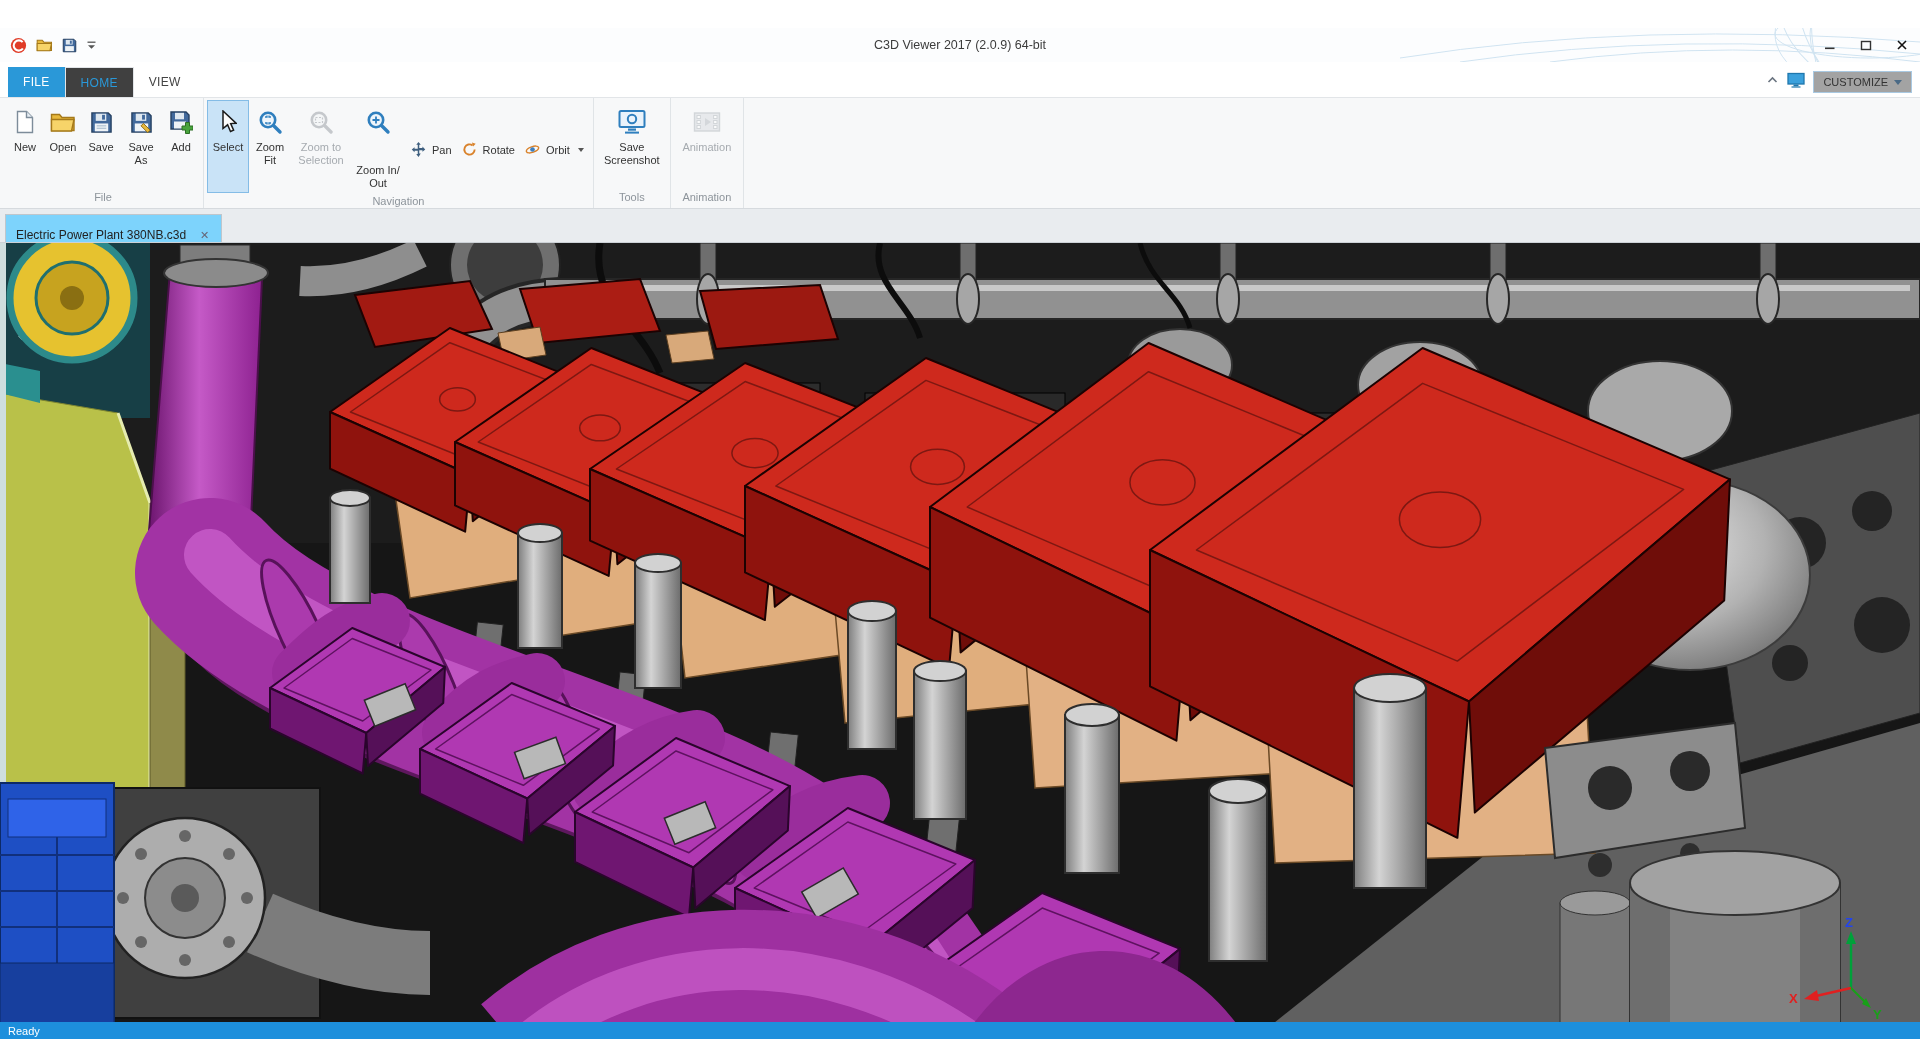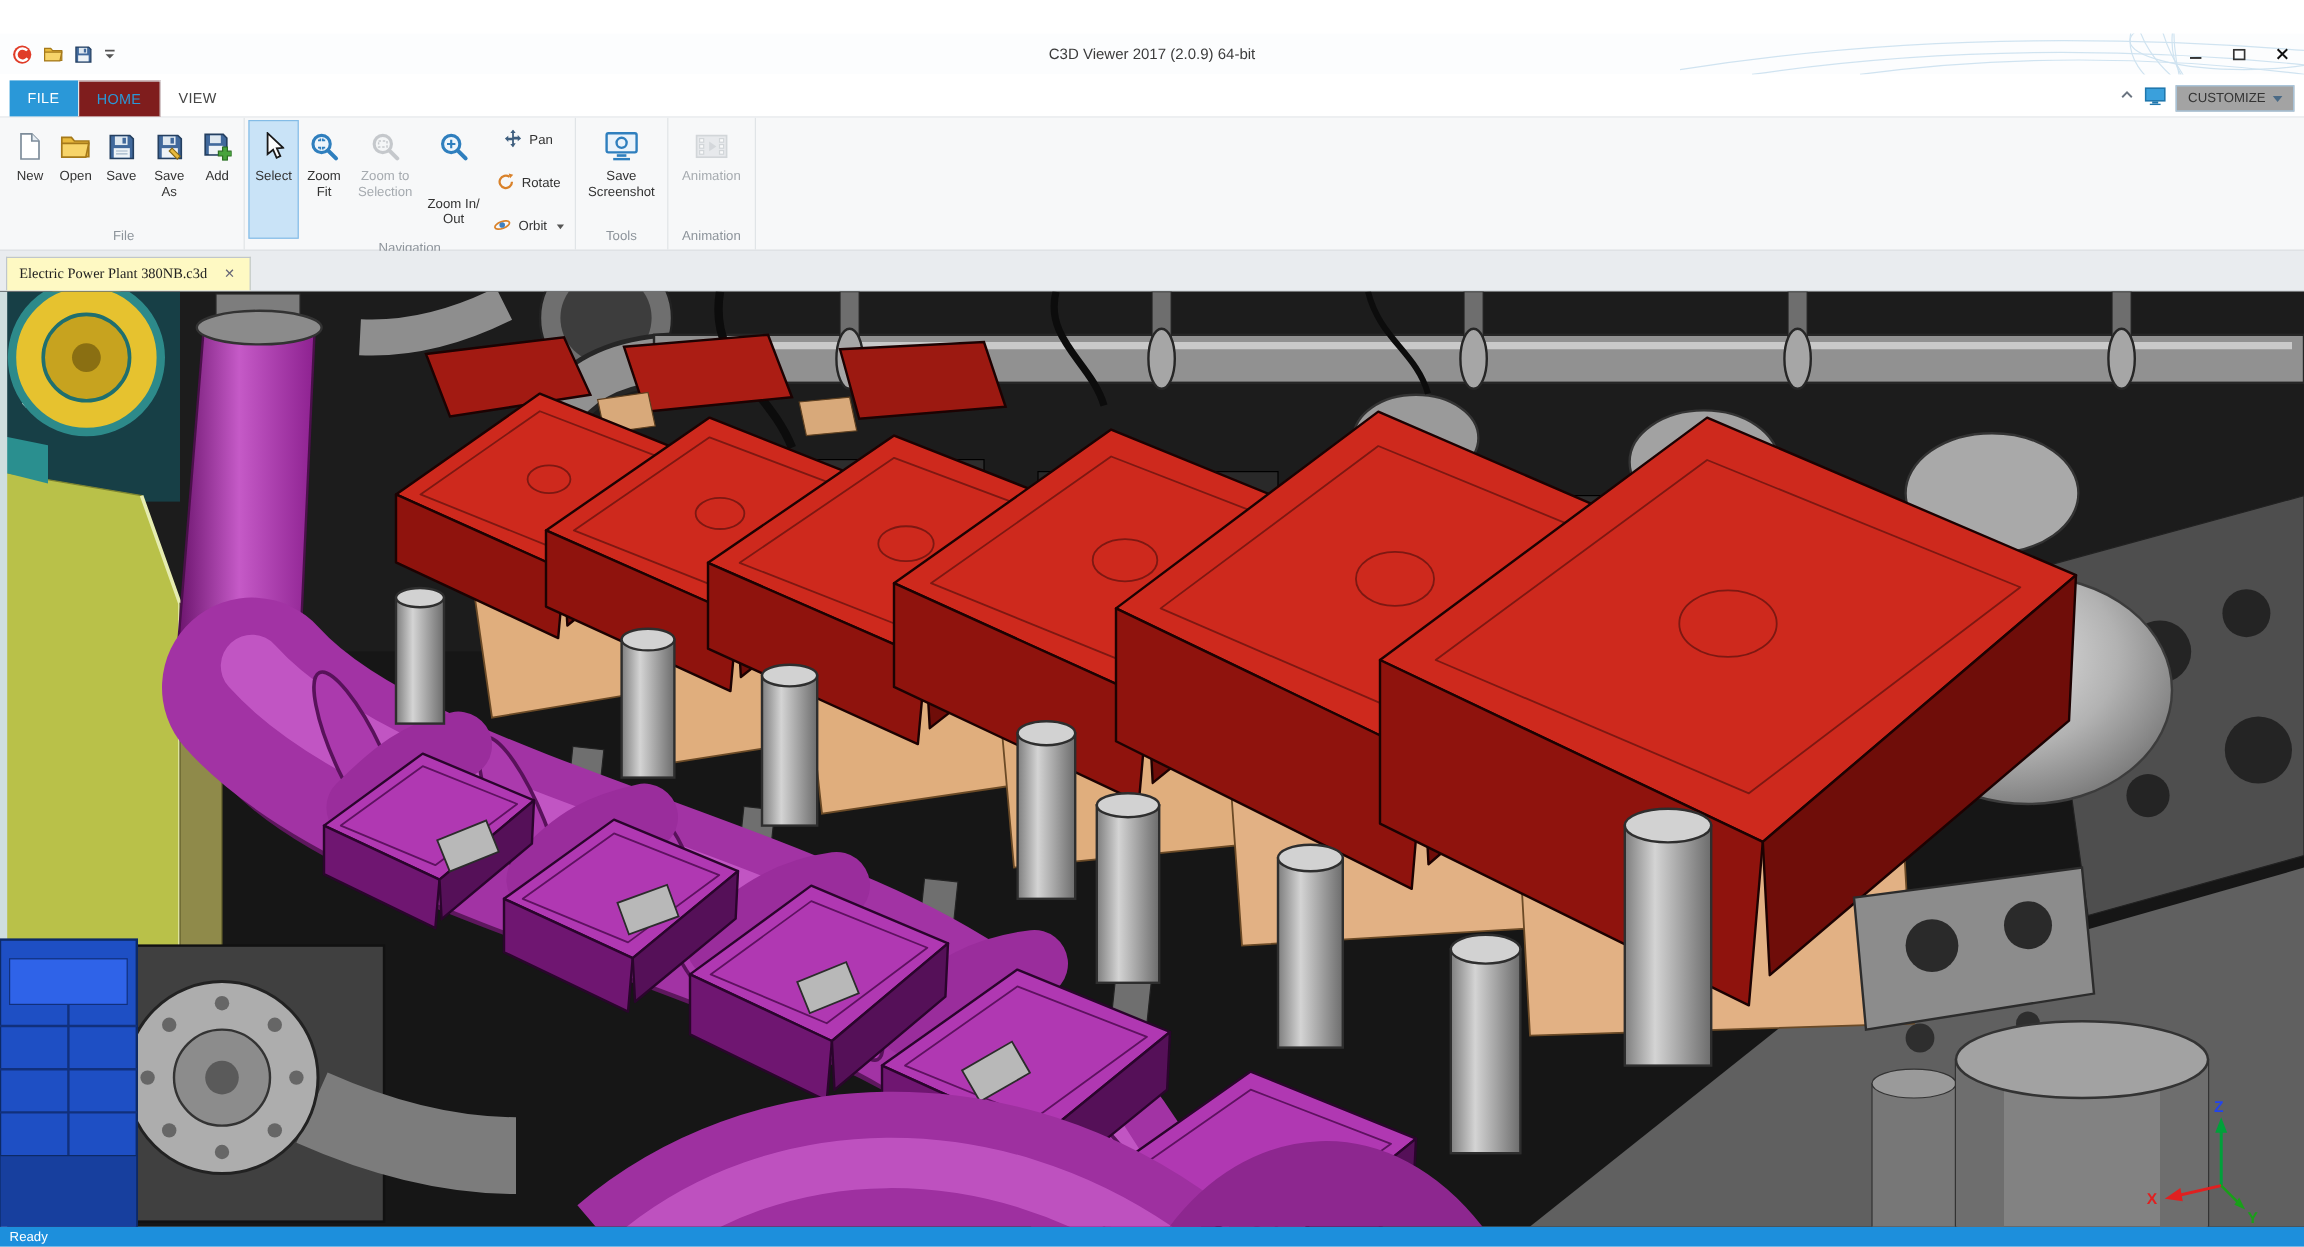--- a/index.html
+++ b/index.html
@@ -18,21 +18,21 @@
   .winbtn { width: 36px; height: 28px; display: flex; align-items: center; justify-content: center; }
   .mesh { position: absolute; right: 0; top: 0; height: 34px; width: 520px;
     pointer-events: none; z-index: 1; opacity: .65; }
 
   
   .tabrow { height: 36px; background: #ffffff; display: flex; align-items: flex-end;
     border-bottom: 1px solid #e2e5e8; flex: none; position: relative; }
   .tab { height: 30px; padding: 0 15px; display: flex; align-items: center;
     font-size: 12px; letter-spacing: .3px; cursor: default; }
   .tab-file { background: #2a98d8; color: #fff; margin-left: 8px; }
-  .tab-home { color: #2a98d8; background: #7f1d1d; border: 1px solid #e2e5e8; border-bottom: none; }
+  .tab-home { color: #2a98d8; background: #404040; border: 1px solid #e2e5e8; border-bottom: none; }
   .tab-view { color: #444; }
   .tabrow-right { margin-left: auto; display: flex; align-items: center;
     gap: 8px; padding: 0 8px 4px 0; }
   .customize-btn { background: #a3a3a3; border: 1px solid #a9c9e2; color: #333;
     font-size: 11px; padding: 4px 9px; display: flex; align-items: center; gap: 6px; }
   .caret-down { width: 0; height: 0; border-left: 4px solid transparent;
     border-right: 4px solid transparent; border-top: 5px solid #4a6a86; }
 
   
   .ribbon { height: 111px; background: #f7f8f9; border-bottom: 1px solid #d6dade;
@@ -45,33 +45,33 @@
   .rbtn { display: flex; flex-direction: column; align-items: center;
     padding: 5px 2px 2px 2px; font-size: 11px; color: #333; text-align: center;
     line-height: 1.2; border: 1px solid transparent; }
   .rbtn .ricon { height: 32px; display: flex; align-items: center; justify-content: center; flex: none; }
   .rbtn-label { margin-top: 3px; }
   .rbtn.active { background: #c9e3f7; border-color: #84bce6; }
   .rbtn.disabled { color: #a6abb0; }
   .rbtn.disabled svg { opacity: .45; }
   .w36 { width: 38px; } .w40 { width: 42px; }
   .w52 { width: 54px; gap: 23px; } .w58 { width: 60px; } .w66 { width: 70px; } .w62 { width: 66px; }
-  .smallstack { display: flex; flex-direction: column; justify-content: flex-start;
-    padding: 7px 2px 0 2px; gap: 16px; align-items: center; }
+  .smallstack { display: flex; flex-direction: row; justify-content: flex-start;
+    padding: 7px 2px 0 2px; gap: 2px; }
   .sbtn { display: flex; align-items: center; gap: 6px; font-size: 11px;
     color: #333; padding: 1px 4px; white-space: nowrap; }
   .sbtn .scaret { width: 0; height: 0; border-left: 3.5px solid transparent;
     border-right: 3.5px solid transparent; border-top: 4.5px solid #555; margin-left: 2px; }
 
   
   .doctabs { height: 34px; background: #e9ecef; border-bottom: 1px solid #ccd1d6;
     display: flex; align-items: flex-end; padding-left: 5px; flex: none; }
-  .doctab { height: 28px; background: #fef9c3; border: 1px solid #bfc6cc; border-bottom: none;
-    display: flex; align-items: center; gap: 12px; padding: 0 10px;
-    font-size: 12px; color: #222; font-family: Liberation Serif, serif; }
+  .doctab { height: 28px; background: #7dd3fc; border: 1px solid #bfc6cc; border-bottom: none;
+    display: flex; align-items: flex-end; gap: 12px; padding: 0 10px;
+    font-size: 12px; color: #222; }
   .doctab-close { color: #667; font-size: 11px; padding: 0 2px; }
 
   
   .viewport { flex: 1; position: relative; background: #161616; overflow: hidden; }
   .viewport svg { display: block; }
   .axlbl { font-family: "Liberation Sans", sans-serif; font-size: 13px; font-weight: bold; }
 
   
   .statusbar { height: 17px; background: #1d8fdc; color: #fff; font-size: 11px;
     display: flex; align-items: center; padding-left: 8px; flex: none; }

